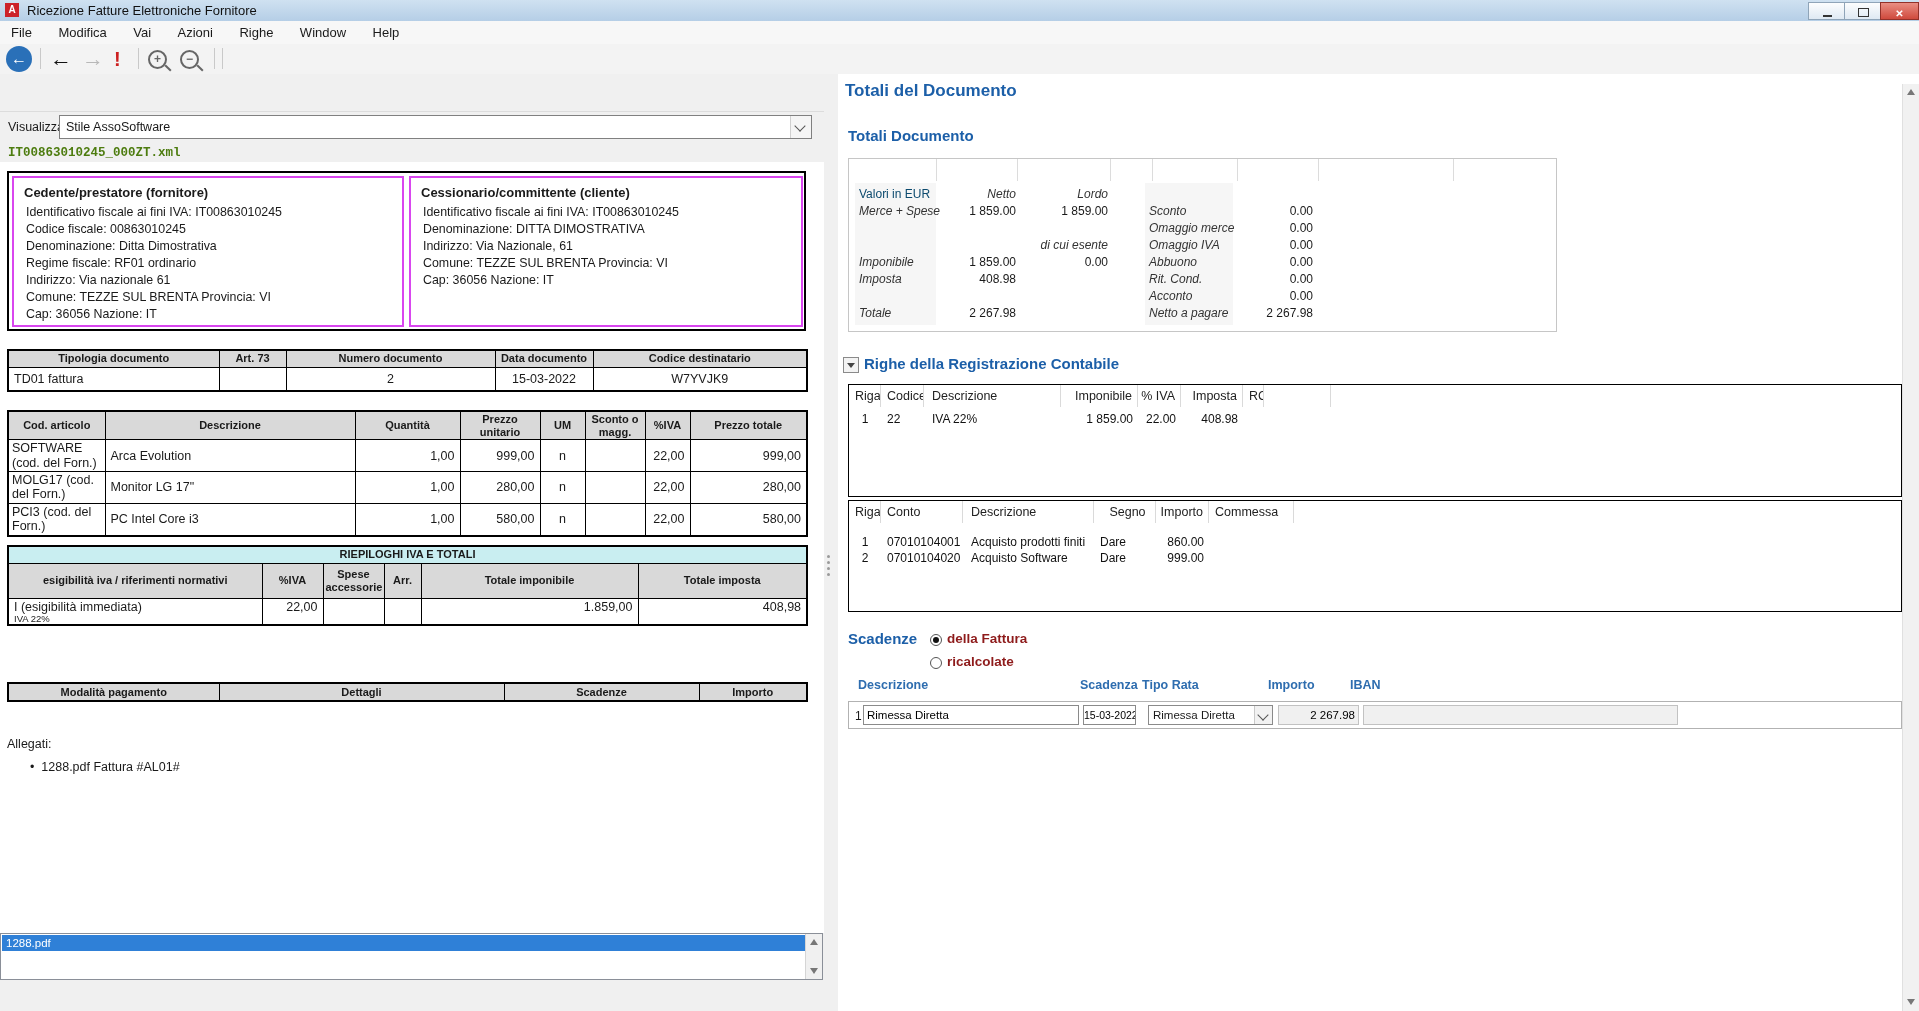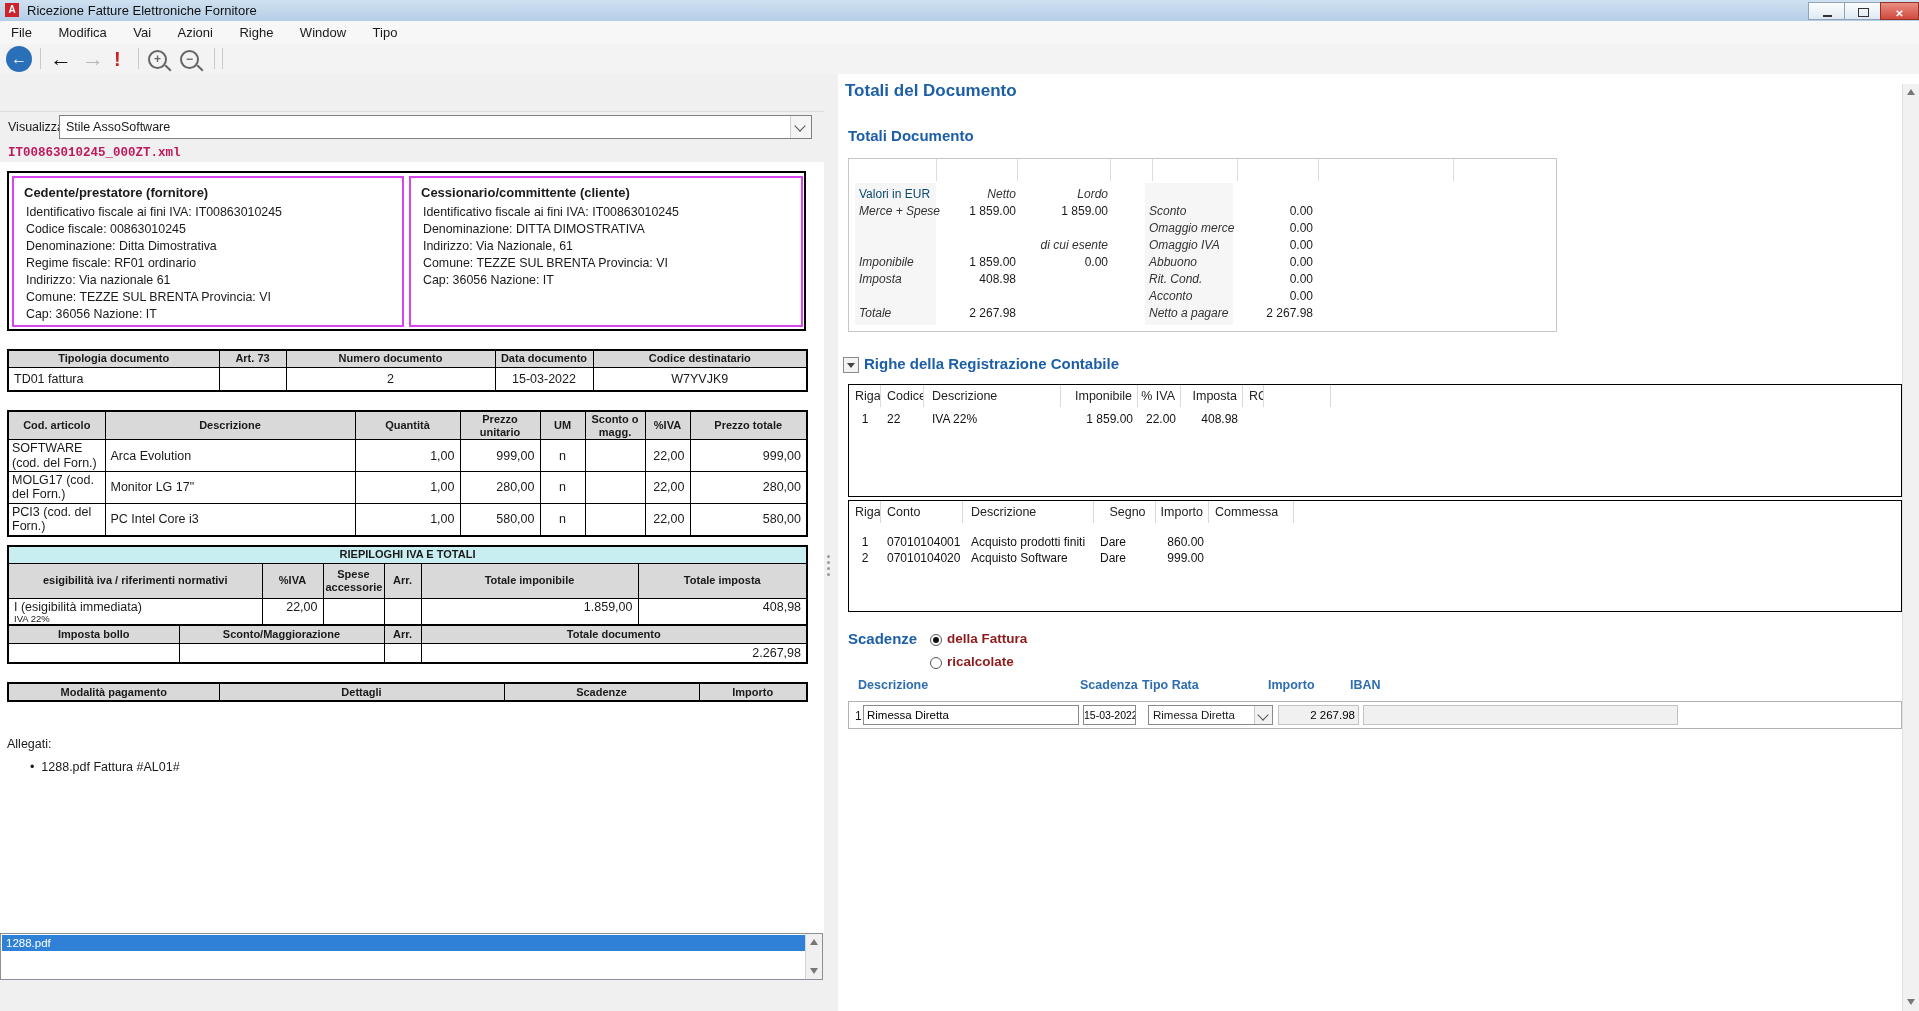--- a/index.html
+++ b/index.html
@@ -38,21 +38,21 @@
   
   .left-panel{position:absolute;left:0;top:74px;width:824px;height:937px;background:#f0f0f0;}
   .hline{position:absolute;left:0;width:100%;height:1px;background:#dcdcdc;}
   .combo{position:absolute;background:#fff;border:1px solid #808080;font-size:12.5px;
          line-height:22px;padding-left:6px;box-sizing:border-box;}
   .combo .drop{position:absolute;right:0;top:0;bottom:0;width:20px;background:#f5f5f5;
                border-left:1px solid #d0d0d0;}
   .chev{position:absolute;left:5px;top:6px;width:7px;height:7px;border-right:1.6px solid #555;
         border-bottom:1.6px solid #555;transform:rotate(45deg);}
   .filename{position:absolute;font-family:"Liberation Mono",monospace;font-weight:bold;
-            font-size:12.5px;color:#be185d;}
+            font-size:12.5px;color:#4d7c0f;}
   .docarea{position:absolute;left:0;top:88px;width:824px;height:771px;background:#fff;}
   .party-outer{position:absolute;border:2px solid #000;background:#fff;box-sizing:border-box;}
   .party-box{position:absolute;border:2px solid #d946ef;box-sizing:border-box;}
   .party-title{position:absolute;left:10px;top:7px;font-size:13px;font-weight:bold;}
   .party-line{position:absolute;left:12px;font-size:12.4px;white-space:nowrap;}
 
   table.inv{border-collapse:collapse;table-layout:fixed;position:absolute;border:2px solid #000;background:#fff;}
   .inv th,.inv td{border:1px solid #000;overflow:hidden;}
   .inv th{background:#d9d9d9;font-size:11px;font-weight:bold;text-align:center;padding:1px 2px;line-height:1.15;}
   .inv td{font-size:12.5px;padding:1px 5px;white-space:nowrap;}
@@ -131,21 +131,21 @@
     <div class="winbtn close" style="left:1880px;width:37px;"><span class="glyph-close">✕</span></div>
   </div>
 
   <div class="menubar">
     <span class="menuitem">File</span>
     <span class="menuitem">Modifica</span>
     <span class="menuitem">Vai</span>
     <span class="menuitem">Azioni</span>
     <span class="menuitem">Righe</span>
     <span class="menuitem">Window</span>
-    <span class="menuitem">Tipo</span>
+    <span class="menuitem">Help</span>
   </div>
 
   <div class="toolbar">
     <div class="backbtn"><span>←</span></div>
     <div class="tsep" style="left:40px;"></div>
     <span class="navarrow" style="left:50px;color:#111;">←</span>
     <span class="navarrow" style="left:82px;color:#b8b8b8;">→</span>
     <span class="alert" style="left:114px;">!</span>
     <div class="tsep" style="left:138px;"></div>
     <div class="mag" style="left:148px;"><span>+</span></div>
@@ -297,42 +297,20 @@
             <div class="subsmall">IVA 22%</div>
           </td>
           <td class="num" style="vertical-align:top;">22,00</td>
           <td></td>
           <td></td>
           <td class="num" style="vertical-align:top;">1.859,00</td>
           <td class="num" style="vertical-align:top;">408,98</td>
         </tr>
       </tbody>
         </table>
-      <table class="inv" style="left:7px;top:462px;width:799px;">
-        <colgroup>
-            <col style="width:171px">
-            <col style="width:205px">
-            <col style="width:37px">
-            <col style="width:386px">
-          </colgroup>
-        <tbody>
-            <tr style="height:18px;">
-          <th>Imposta bollo</th>
-          <th>Sconto/Maggiorazione</th>
-          <th>Arr.</th>
-          <th>Totale documento</th>
-        </tr>
-        <tr style="height:20px;">
-          <td></td>
-          <td></td>
-          <td></td>
-          <td class="num">2.267,98</td>
-        </tr>
-      </tbody>
-        </table>
 
       <table class="inv" style="left:7px;top:520px;width:799px;">
         <colgroup>
             <col style="width:211px">
             <col style="width:285px">
             <col style="width:195px">
             <col style="width:108px">
           </colgroup>
         <tbody>
             <tr style="height:18px;">

